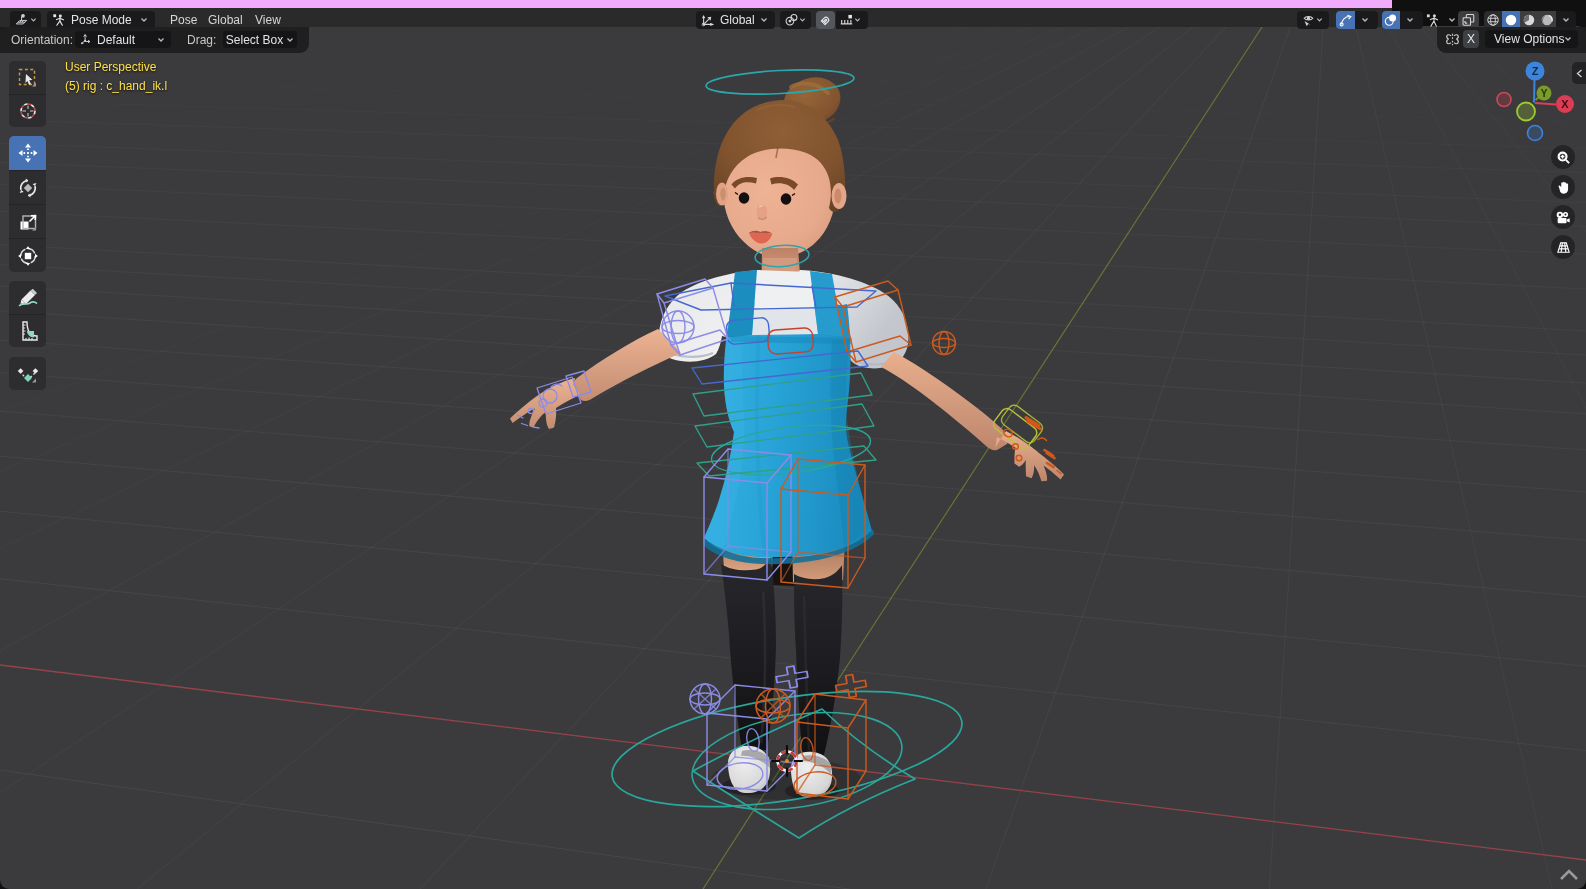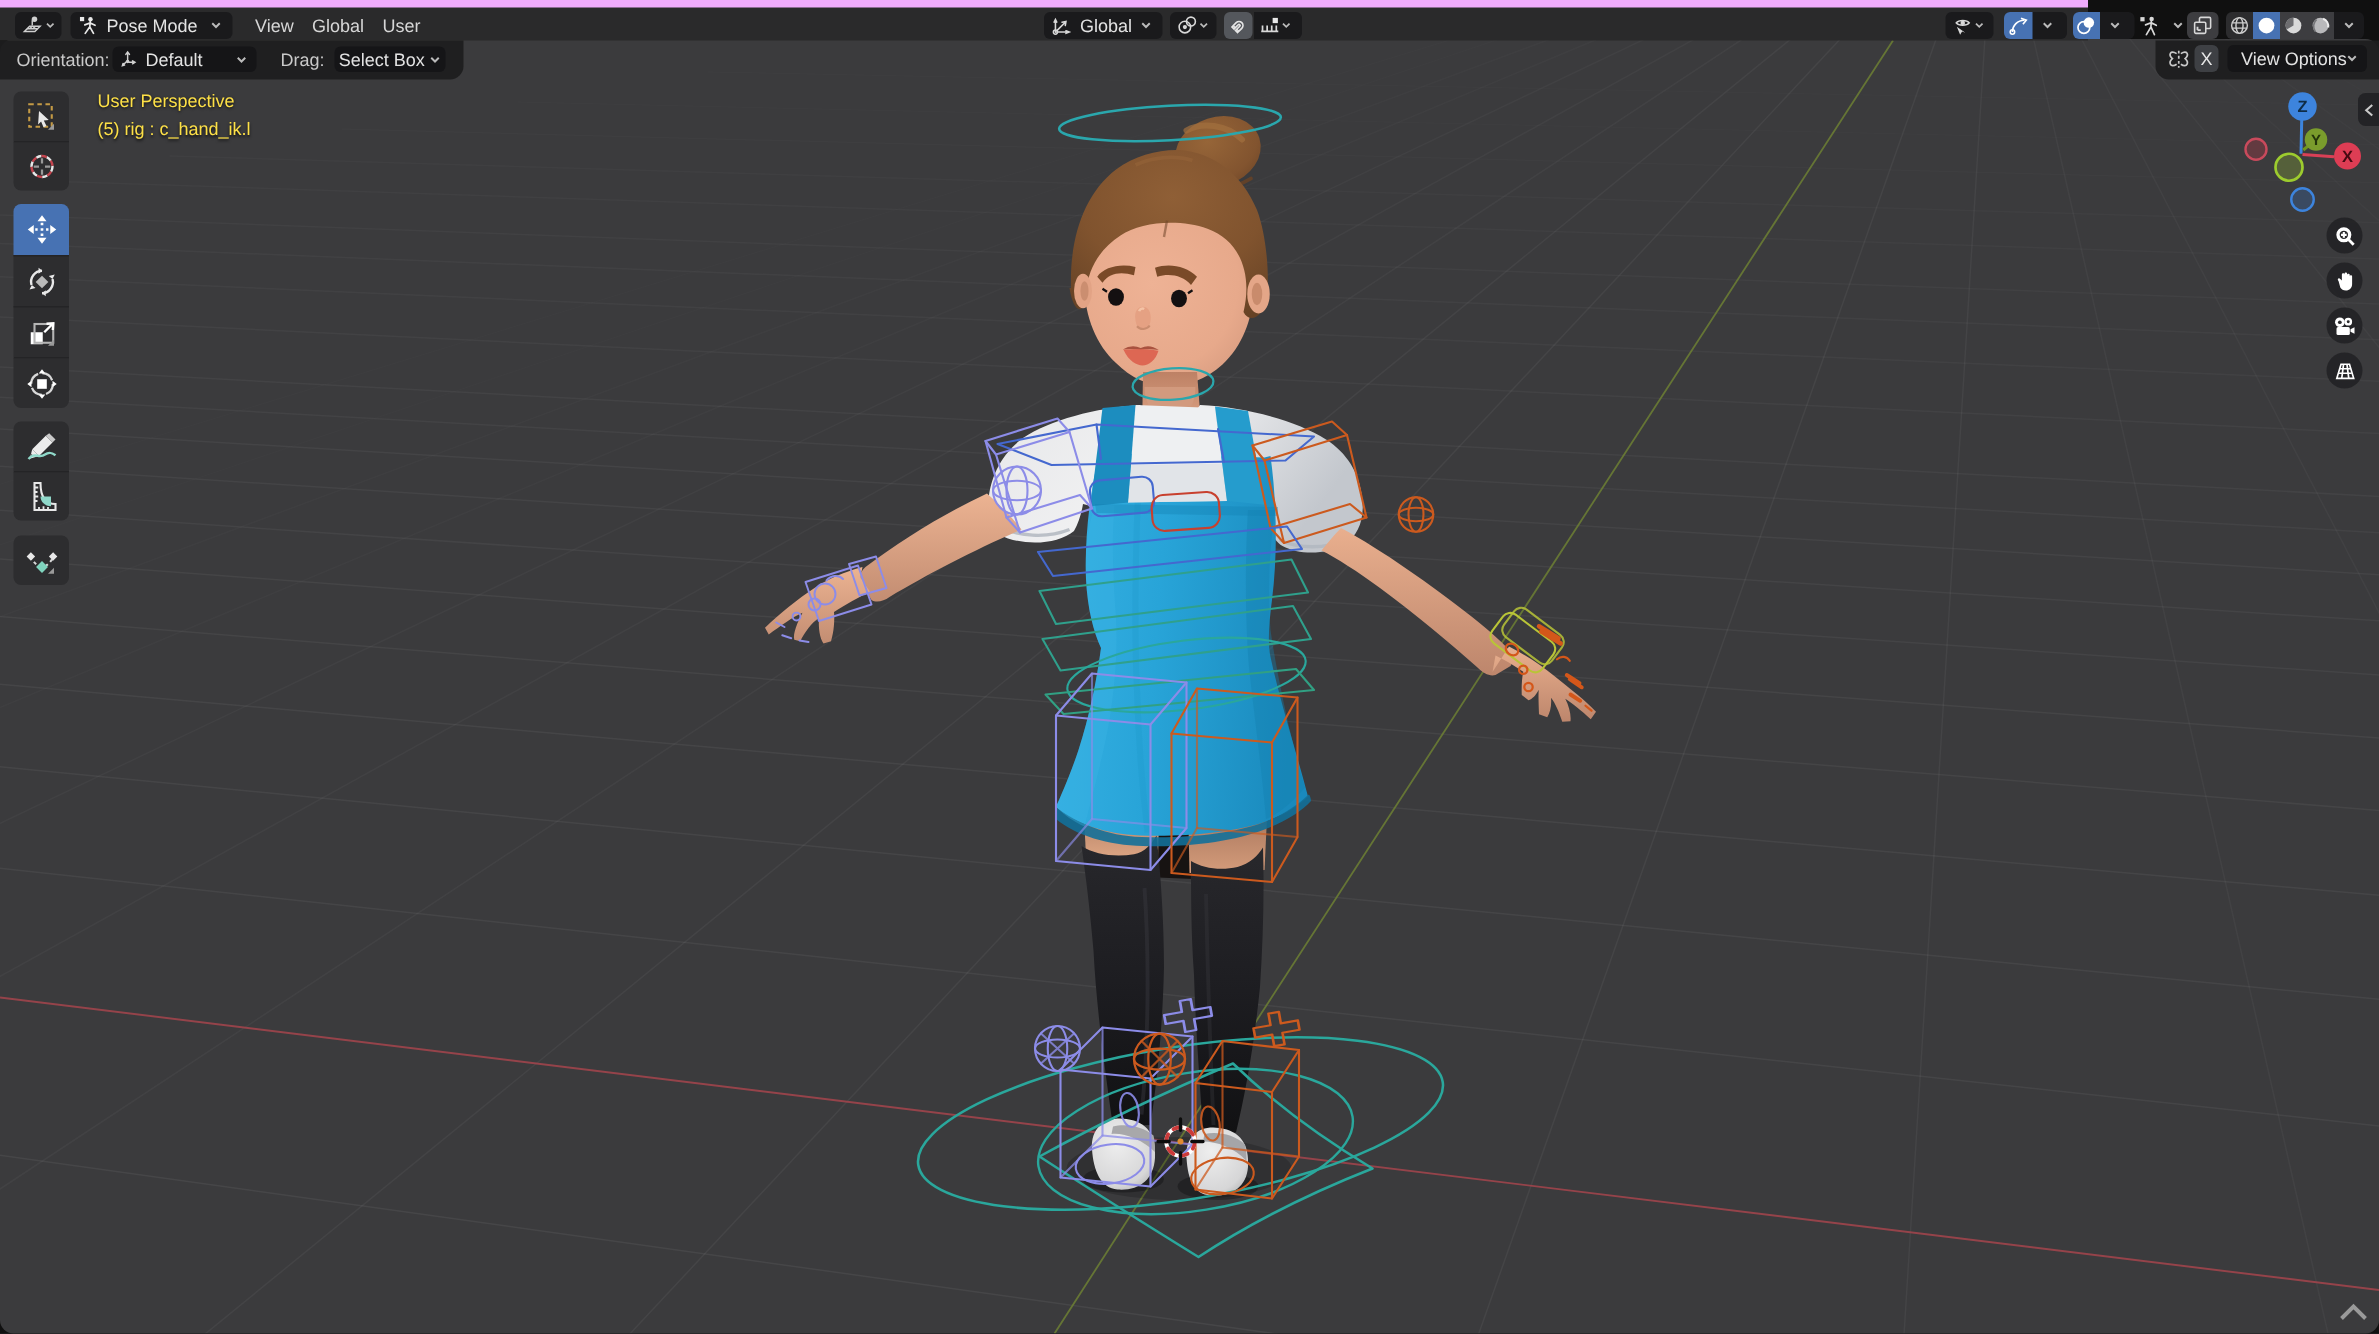--- a/index.html
+++ b/index.html
@@ -318,21 +318,21 @@
 <circle cx="787" cy="761" r="9.5" stroke="#cc3a3a" stroke-width="2.6" stroke-dasharray="4.95 4.95"></circle>
 <path d="M 787 746 L 787 753.5 M 787 768.5 L 787 776 M 772 761 L 779.5 761 M 794.5 761 L 802 761" stroke="#0c0c0c" stroke-width="2.2"></path>
 <circle cx="787" cy="761" r="2" fill="#e08a30" stroke="none"></circle>
 </g>
 </g>
 
 </svg>
 </div>
 <style>
 .abs{position:absolute;}
-.hdr{position:absolute;left:0;top:0;width:1392px;height:27px;background:#2a2a2b;border-top:5px solid #f0abfc;}
+.hdr{position:absolute;left:0;top:0;width:1392px;height:27px;background:#2a2a2b;border-top:8px solid #f0abfc;}
 .btn{position:absolute;background:#1a1a1c;border-radius:4px;display:flex;align-items:center;color:#e3e3e3;font-size:12px;white-space:nowrap;}
 .menu{position:absolute;color:#d6d6d6;font-size:12px;line-height:27px;top:-1px;}
 .lbl{position:absolute;color:#c9c9c9;font-size:12px;}
 .tbtn{position:absolute;left:9px;width:37px;background:#2d2d2f;display:flex;align-items:center;justify-content:center;}
 .tact{background:#4772b3;}
 .panel{position:absolute;background:rgba(29,29,31,0.95);}
 .navbtn{position:absolute;width:24px;height:24px;border-radius:12px;background:rgba(33,33,35,0.85);display:flex;align-items:center;justify-content:center;}
 .ovl{position:absolute;color:#fde047;font-size:12px;text-shadow:0 1px 2px rgba(0,0,0,0.8);}
 </style>
 
@@ -356,23 +356,23 @@
         <g stroke="#e8e8e8" fill="none" stroke-width="1.3" stroke-linecap="round">
           <circle cx="9.5" cy="3.3" r="1.7" fill="#e8e8e8" stroke="none"></circle>
           <path d="M9.3 5 L9 9 M9 9 L5.5 14 M9 9 L11.8 14 M5.2 7.5 L9.2 6 L13 7.8"></path>
         </g>
       </svg>
   <span style="margin-left:5px;">Pose Mode</span>
   <svg width="8" height="6" viewBox="0 0 8 6" style="position:absolute;right:7px;">
         <path d="M1.5 1.5 L4 4 L6.5 1.5" stroke="#bbb" fill="none" stroke-width="1.3"></path>
       </svg>
  </div>
- <div class="menu" style="left:170px;">View</div>
+ <div class="menu" style="left:170px;">Pose</div>
  <div class="menu" style="left:208px;">Global</div>
- <div class="menu" style="left:255px;">User</div>
+ <div class="menu" style="left:255px;">View</div>
 
  <div class="btn" style="left:696px;top:3px;width:79px;height:18px;padding-left:5px;">
   <svg width="14" height="14" viewBox="0 0 16 16">
         <g stroke="#d8d8d8" fill="none" stroke-width="1.2" stroke-linecap="round">
           <path d="M3 13 L3 4 M2 5.5 L3 3.5 L4 5.5"></path>
           <path d="M3 13 L12.5 13 M11 12 L13.5 13 L11 14"></path>
           <path d="M4.5 11.5 L10.5 5.5 M10.5 8 L11 5 L8 5.5"></path>
         </g>
         <circle cx="3" cy="13" r="1.6" fill="none" stroke="#d8d8d8" stroke-width="1.1"></circle>
       </svg>

